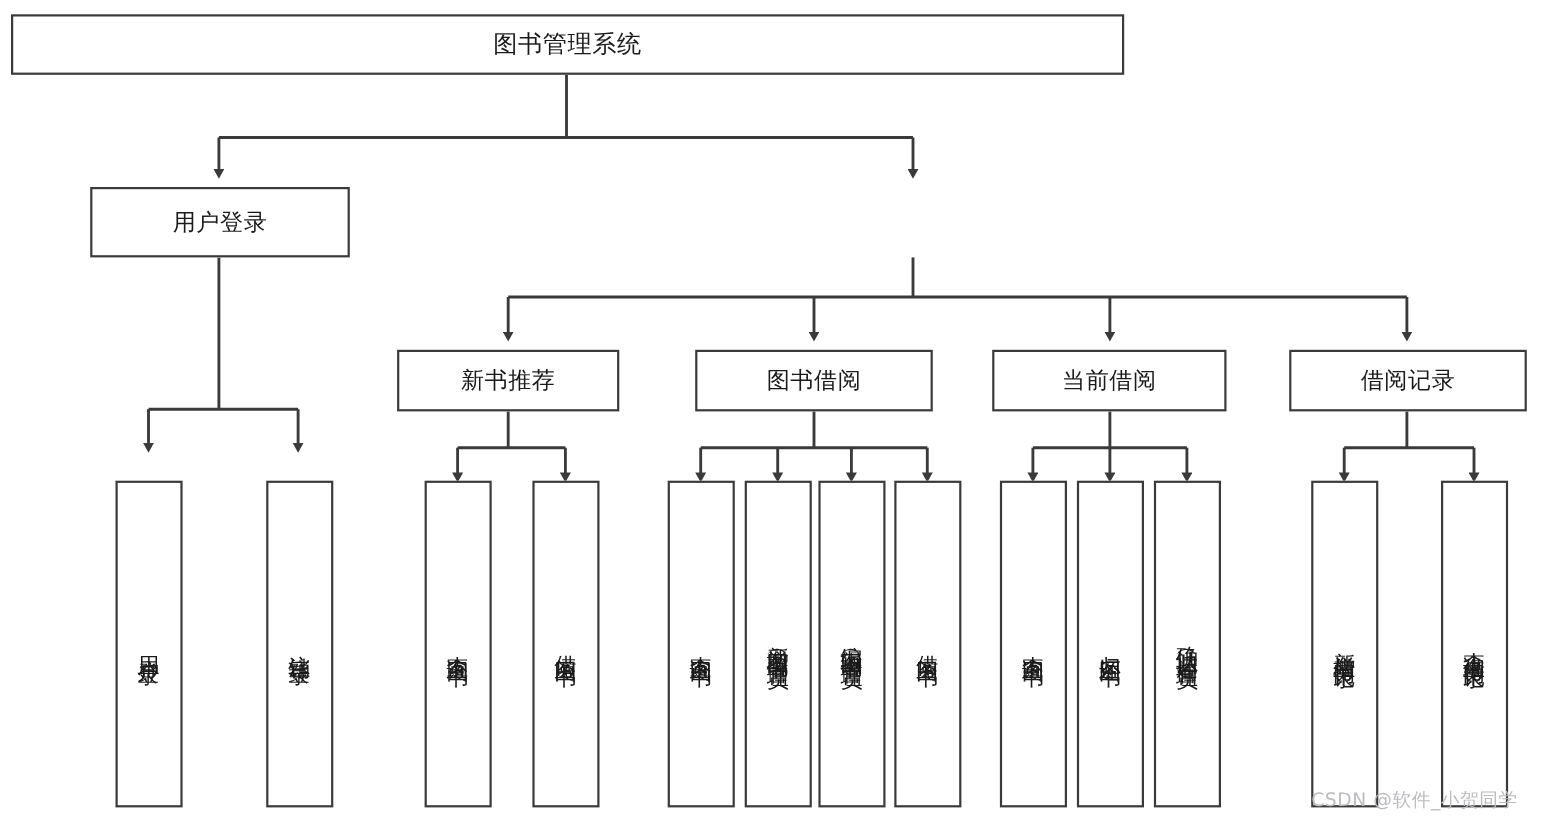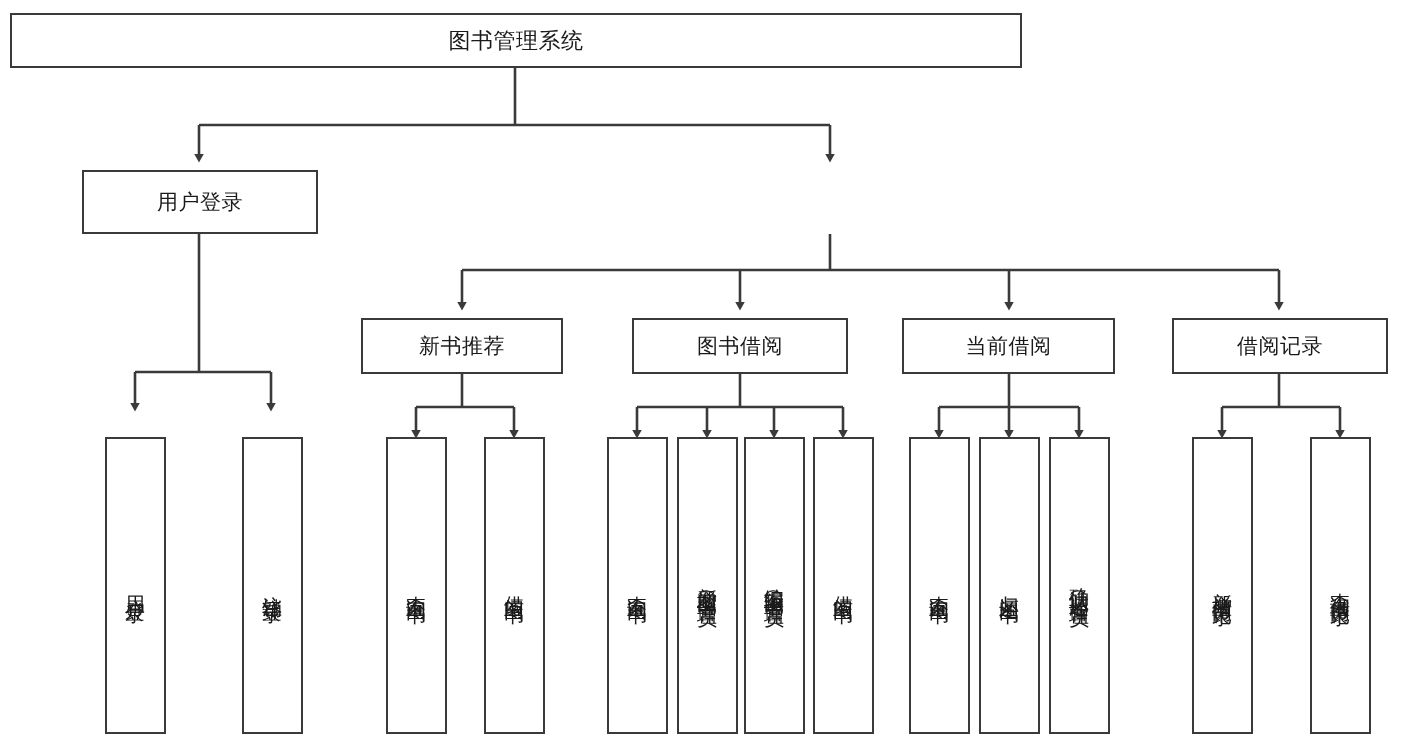--- a/index.html
+++ b/index.html
@@ -185,14 +185,15 @@
     <span class="label">确认归还（管理员）</span>
   </div>
 
   <div class="node vert" style="left:1192px; top:437px; width:61px; height:297px;">
     <span class="label">新增借阅记录</span>
   </div>
   <div class="node vert" style="left:1310px; top:437px; width:61px; height:297px;">
     <span class="label">查询借阅记录</span>
   </div>
 
+  <div class="watermark" style="left:1192px; top:716px;">CSDN @软件_小贺同学</div>
 
 </div>
 
 </body></html>

